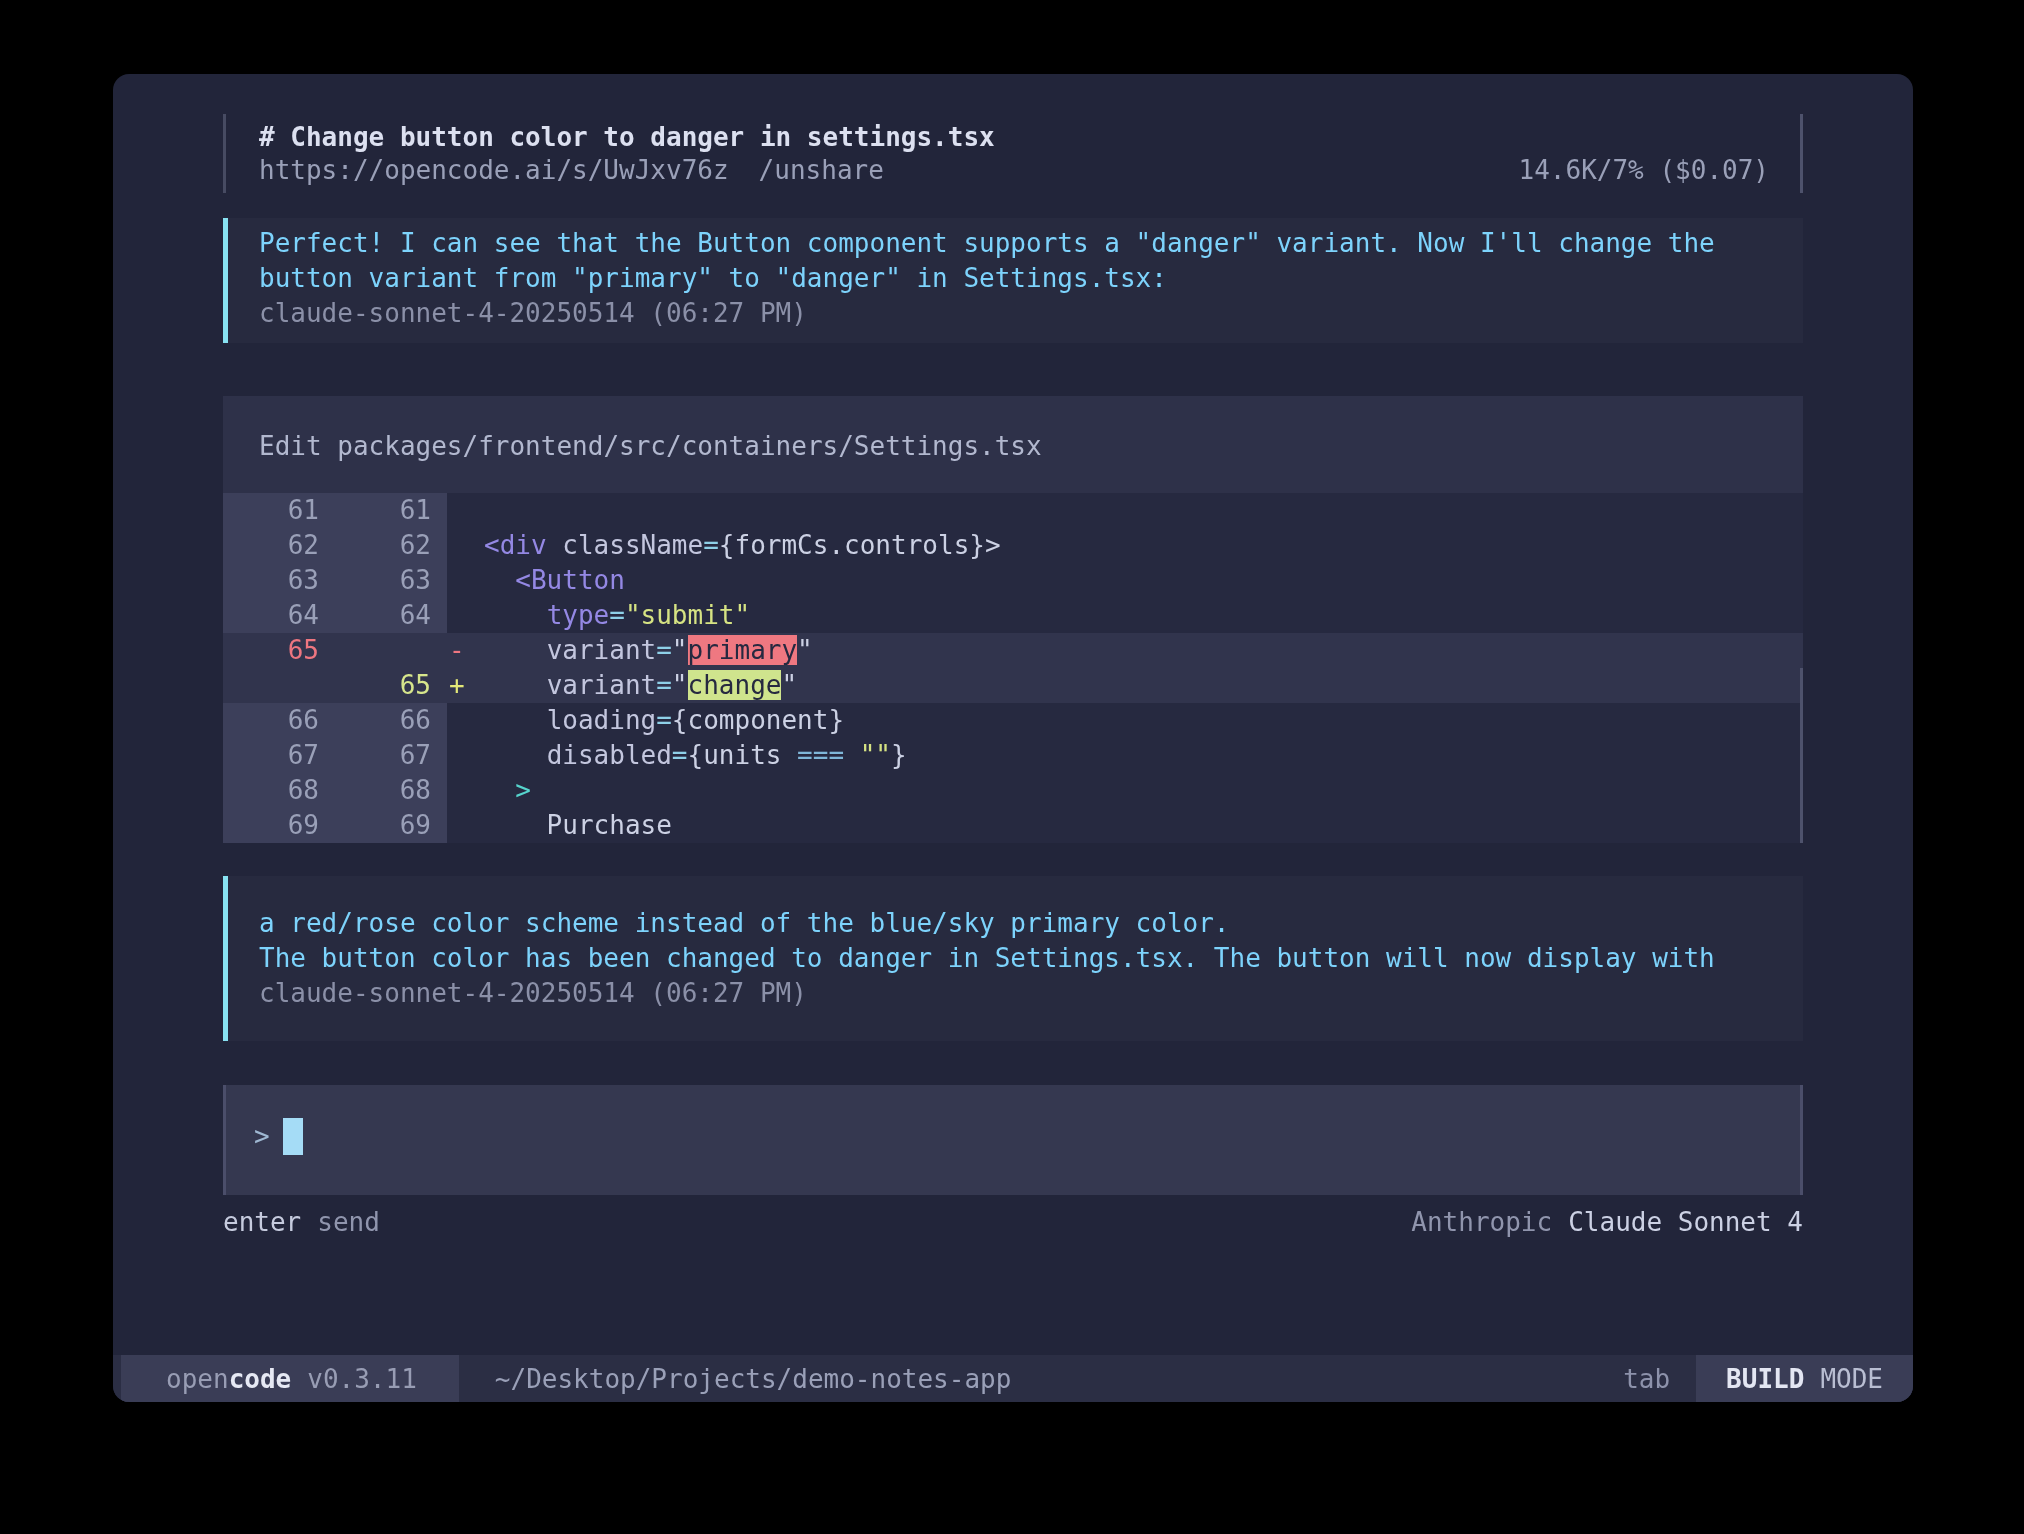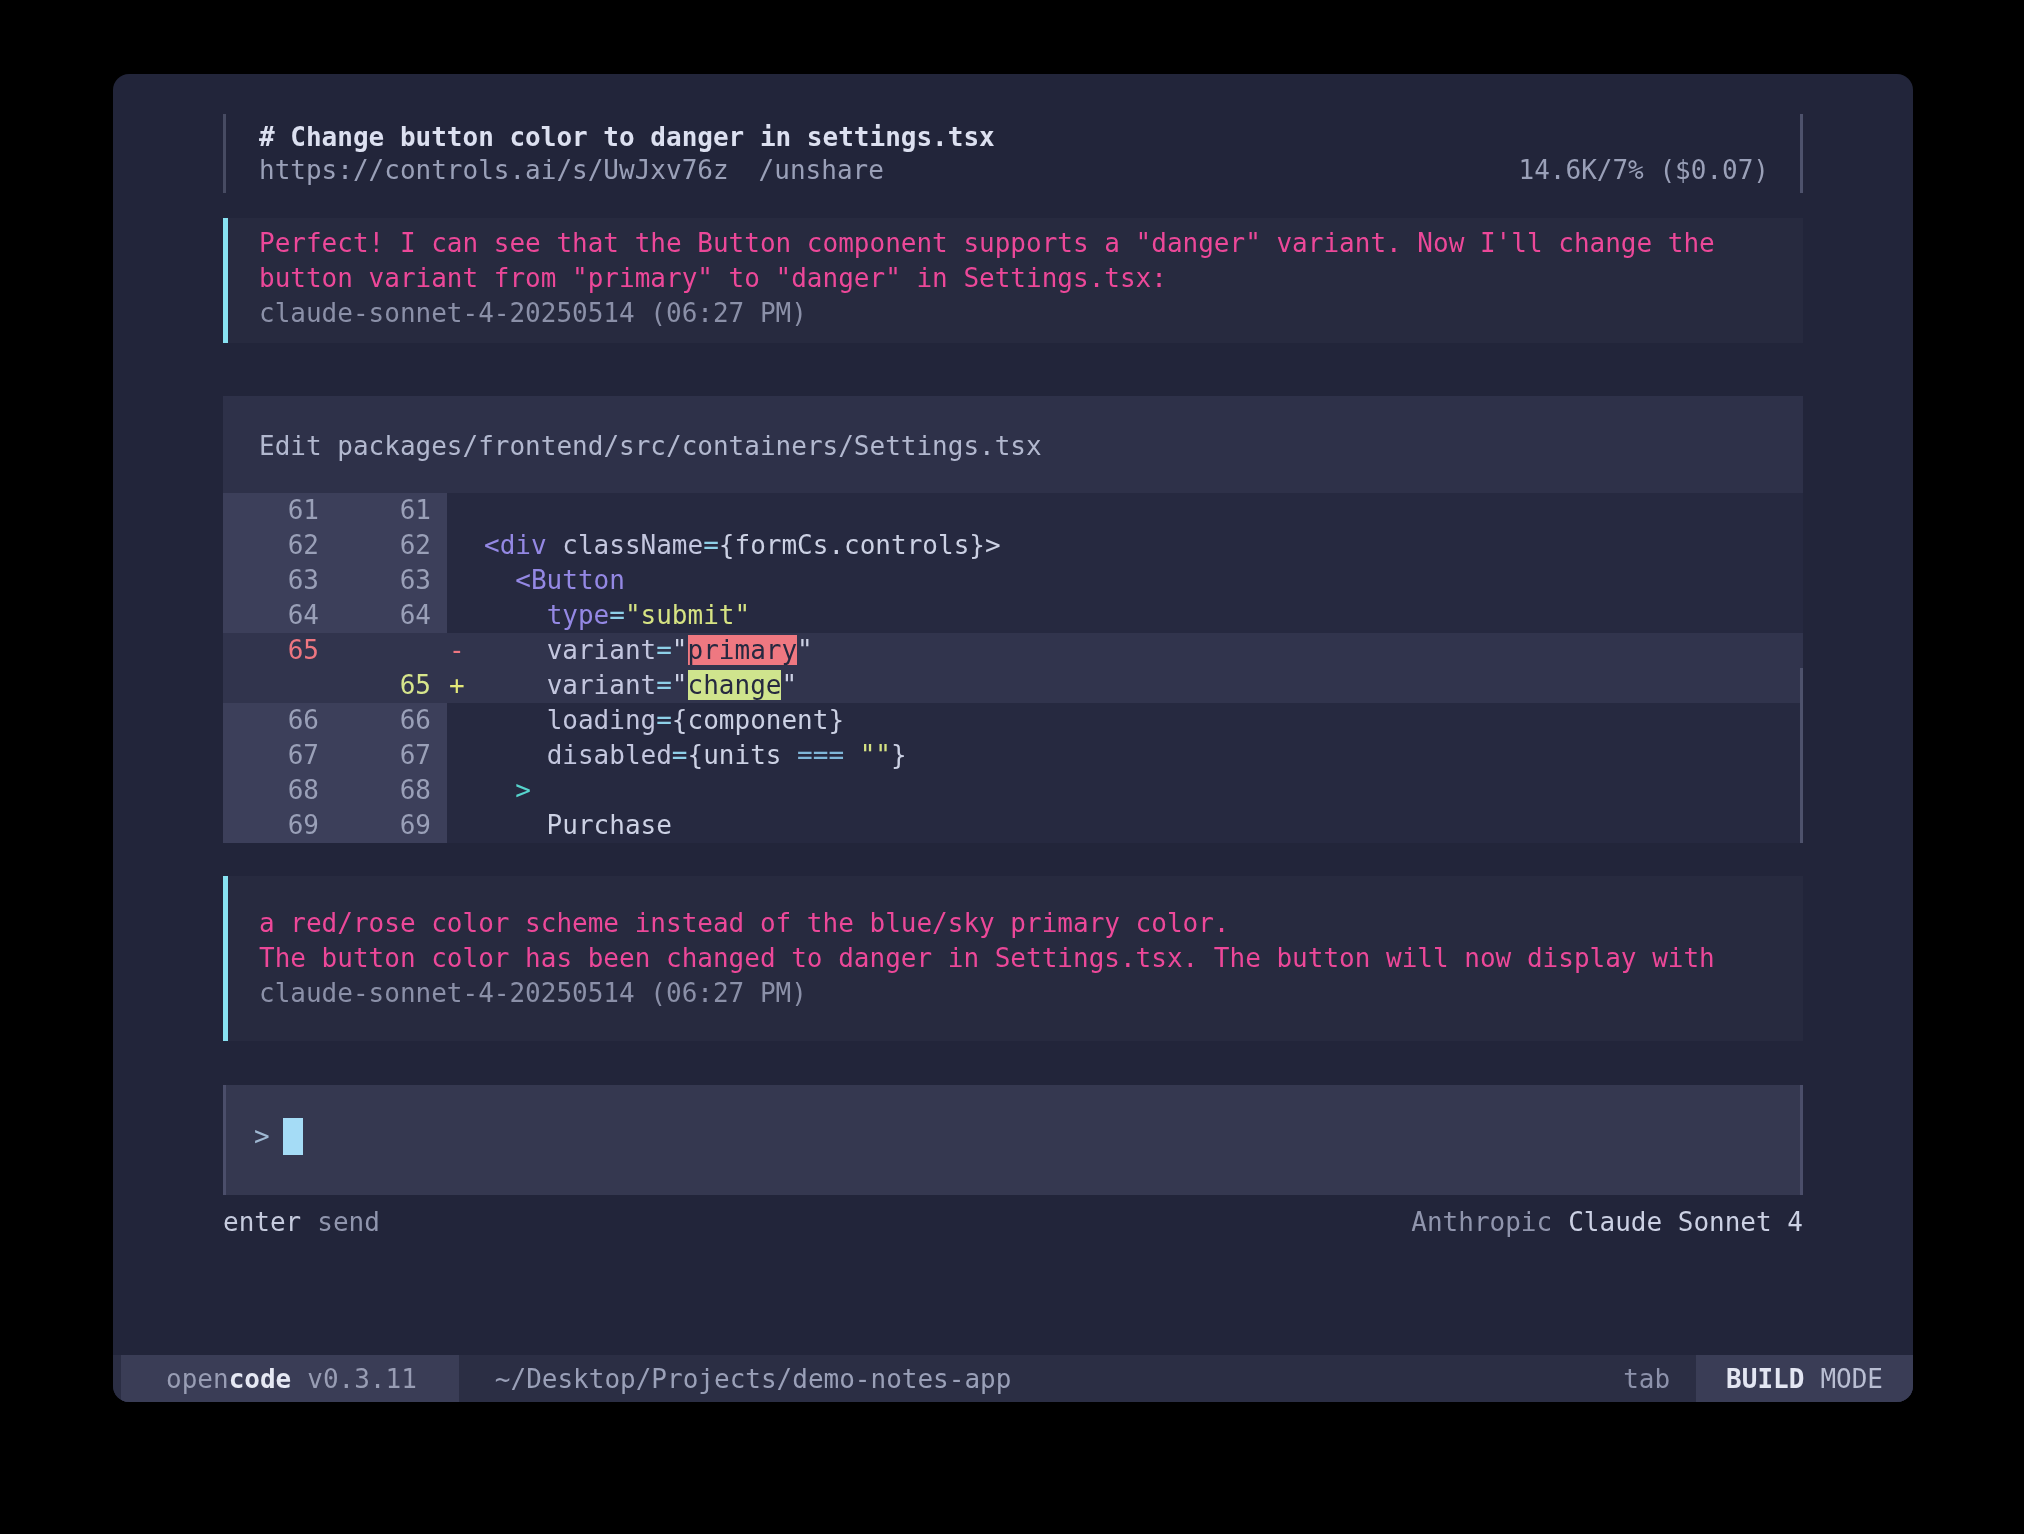--- a/index.html
+++ b/index.html
@@ -32,21 +32,21 @@
   .sh-url { color:#9aa0b8; }
   .sh-unshare { color:#9aa0b8; margin-left:30px; }
   .sh-usage { color:#9aa0b8; padding-right:34px; }
   .right-bar { position:absolute; right:0; width:3px; background:#4e526c; }
   .session-header .right-bar { top:0; height:100%; }
 
   
   .msg { border-left:5px solid #88e2f2; background:#272a3f; padding:8px 0 12px 31px; }
   .msg.first { margin-top:25px; }
   .msg.second { margin-top:33px; padding:30px 0 30px 31px; }
-  .msg-line { line-height:35px; color:#ec4899; white-space:pre; }
+  .msg-line { line-height:35px; color:#7dd3fc; white-space:pre; }
   .msg-meta { line-height:35px; color:#8b90a8; }
 
   
   .diff-panel { margin-top:53px; position:relative; }
   .diff-header { background:#2e3149; padding:34px 0 30px 36px; }
   .diff-header-line { color:#b2b8cf; line-height:33px; white-space:pre; }
   .diff-code { background:#262940; }
   .drow { display:flex; height:35px; line-height:35px; white-space:pre; }
   .gut { flex:0 0 224px; display:flex; background:#3c3f5a; }
   .gut .num { flex:0 0 50%; text-align:right; padding-right:16px; color:#9aa0b8; }
@@ -104,21 +104,21 @@
 
 <div class="window">
 
 
   <div class="main">
 
     <div class="session-header">
       <div class="sh-title"># Change button color to danger in settings.tsx</div>
       <div class="sh-meta">
         <span>
-          <span class="sh-url">https://controls.ai/s/UwJxv76z</span><span class="sh-unshare">/unshare</span>
+          <span class="sh-url">https://opencode.ai/s/UwJxv76z</span><span class="sh-unshare">/unshare</span>
         </span>
         <span class="sh-usage">14.6K/7% ($0.07)</span>
       </div>
       <span class="right-bar"></span>
     </div>
 
     <div class="msg first">
       <div class="msg-line">Perfect! I can see that the Button component supports a "danger" variant. Now I'll change the</div>
       <div class="msg-line">button variant from "primary" to "danger" in Settings.tsx:</div>
       <div class="msg-meta">claude-sonnet-4-20250514 (06:27 PM)</div>

